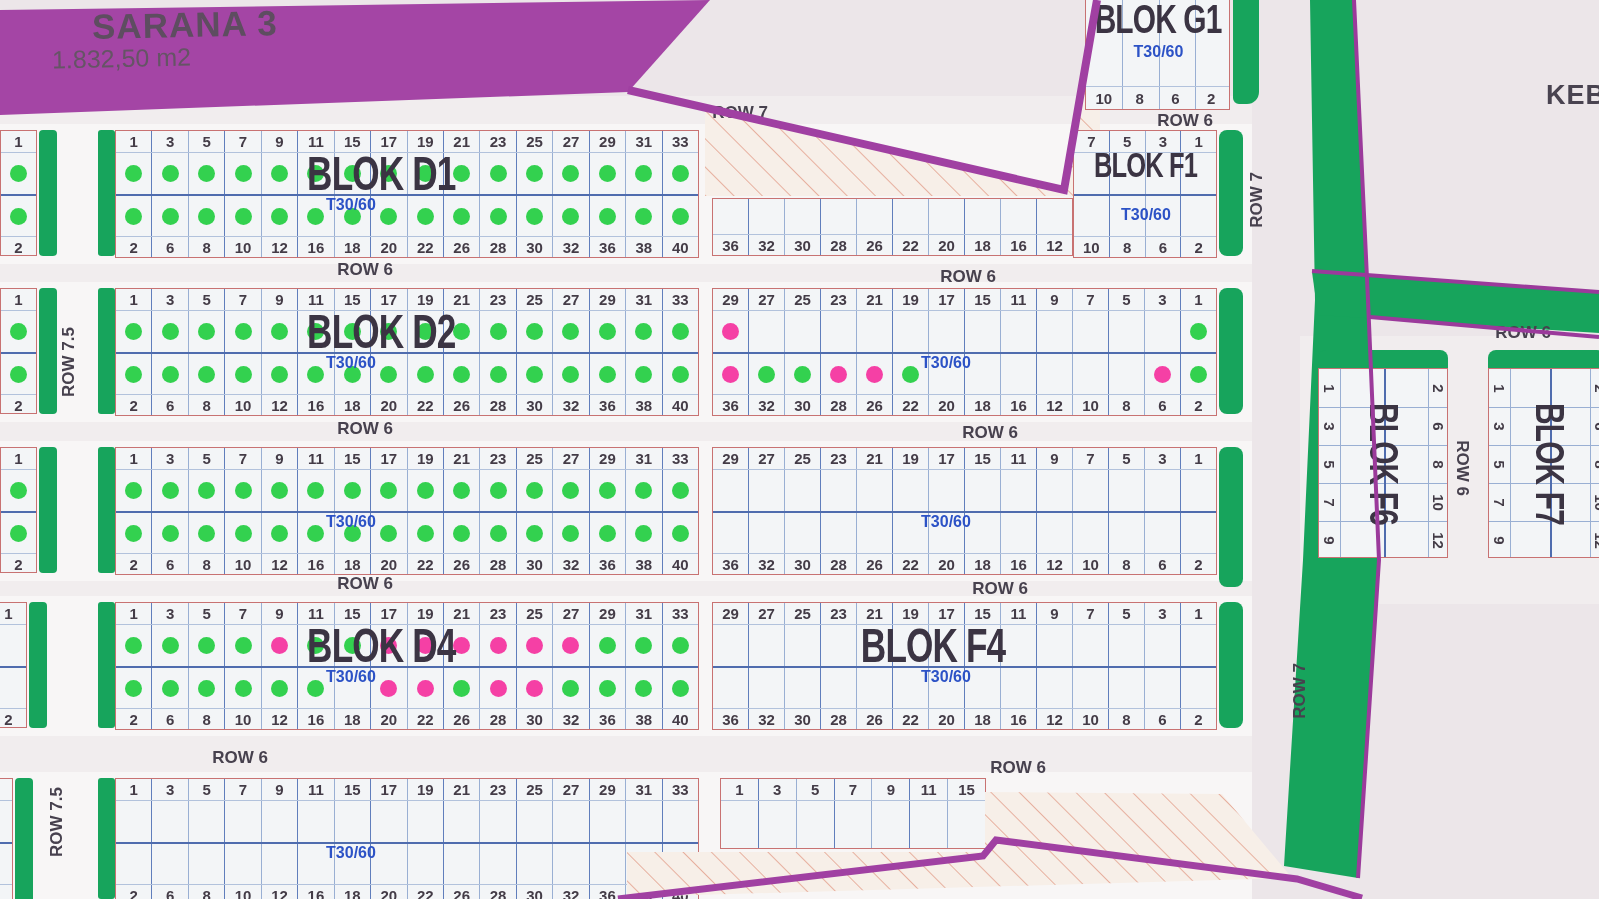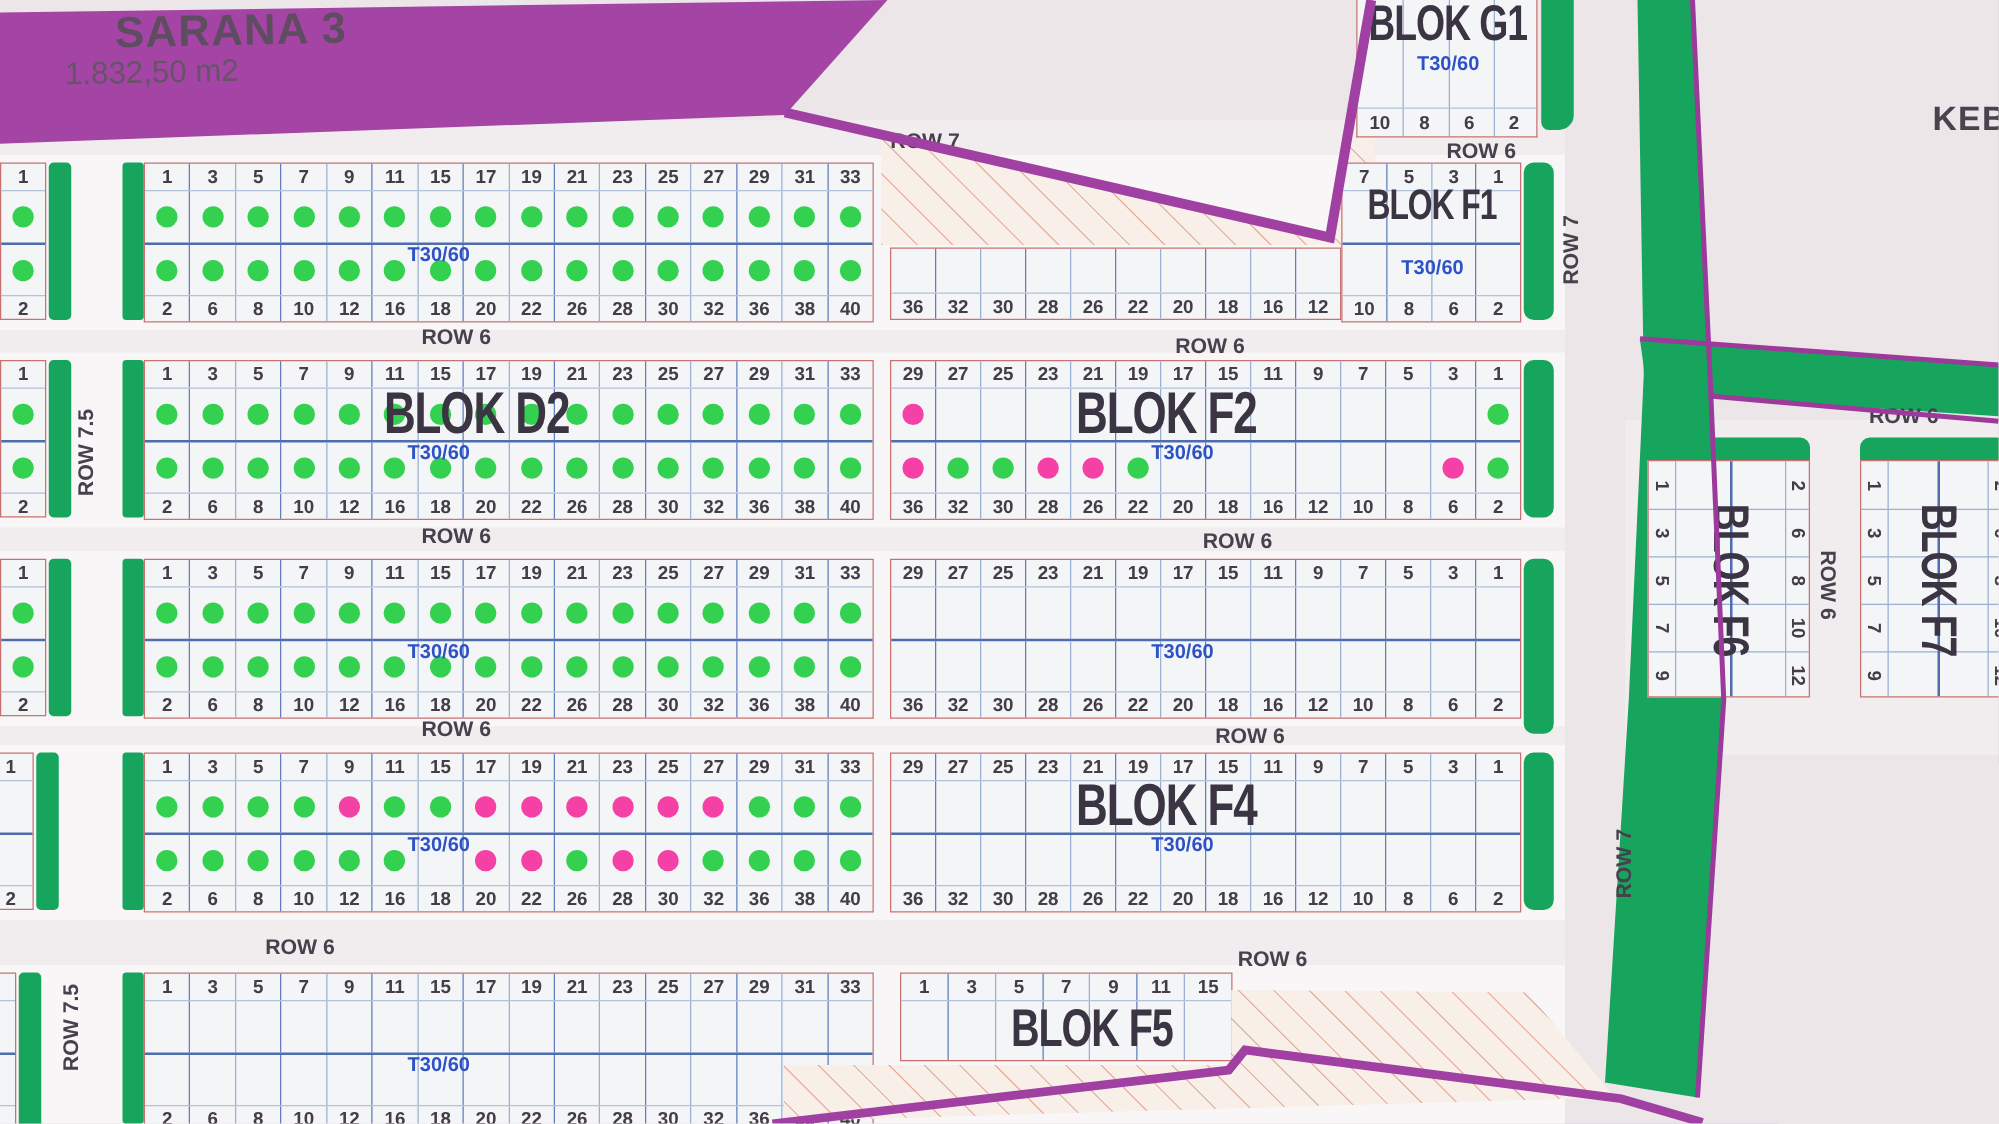--- a/index.html
+++ b/index.html
@@ -275,20 +275,21 @@
         <div class="cell bl2">
           <span class="num">36</span>
         </div>
         <div class="cell bl">
           <span class="num">38</span>
         </div>
         <div class="cell bl2">
           <span class="num">40</span>
         </div>
       </div>
+      <div class="biglab" style="left: 150px; top: 22px; width: 230px; font-size: 40px;"><span>BLOK D1</span></div>
       <div class="typ" style="left: 165px; top: 66px; width: 140px;">T30/60</div>
     </div>
     <div class="block" style="left: 115px; top: 288px; width: 584px;">
       <div class="row" style="height: 21px;">
         <div class="cell">
           <span class="num">1</span>
         </div>
         <div class="cell bl2">
           <span class="num">3</span>
         </div>
@@ -883,20 +884,21 @@
         <div class="cell bl2">
           <span class="num">36</span>
         </div>
         <div class="cell bl">
           <span class="num">38</span>
         </div>
         <div class="cell bl2">
           <span class="num">40</span>
         </div>
       </div>
+      <div class="biglab" style="left: 150px; top: 22px; width: 230px; font-size: 40px;"><span>BLOK D4</span></div>
       <div class="typ" style="left: 165px; top: 66px; width: 140px;">T30/60</div>
     </div>
     <div class="block" style="left: 115px; top: 778px; width: 584px;">
       <div class="row" style="height: 21px;">
         <div class="cell">
           <span class="num">1</span>
         </div>
         <div class="cell bl2">
           <span class="num">3</span>
         </div>
@@ -1165,21 +1167,20 @@
         <div class="cell bl2">
           <span class="num">8</span>
         </div>
         <div class="cell bl">
           <span class="num">6</span>
         </div>
         <div class="cell bl2">
           <span class="num">2</span>
         </div>
       </div>
-      <div class="biglab" style="left: 105px; top: 22px; width: 230px; font-size: 40px;"><span>BLOK F2</span></div>
       <div class="typ" style="left: 163px; top: 66px; width: 140px;">T30/60</div>
     </div>
     <div class="block" style="left: 712px; top: 447px; width: 505px;">
       <div class="row" style="height: 21px;">
         <div class="cell">
           <span class="num">29</span>
         </div>
         <div class="cell bl2">
           <span class="num">27</span>
         </div>
@@ -1538,21 +1539,20 @@
       </div>
       <div class="row rt" style="height: 48px;">
         <div class="cell"></div>
         <div class="cell bl2"></div>
         <div class="cell bl"></div>
         <div class="cell bl2"></div>
         <div class="cell bl"></div>
         <div class="cell bl2"></div>
         <div class="cell bl"></div>
       </div>
-      <div class="biglab" style="left: 40px; top: 26px; width: 226px; font-size: 36px;"><span>BLOK F5</span></div>
     </div>
     <div class="block" style="left: 1085px; top: 0px; width: 145px; height: 110px; border-top: none;">
       <div class="vline" style="left: 36px;"></div>
       <div class="vline" style="left: 73px;"></div>
       <div class="vline" style="left: 109px;"></div>
       <div class="biglab" style="left: 0px; top: 2px; width: 145px; font-size: 34px;"><span>BLOK G1</span></div>
       <div class="typ" style="left: 0px; top: 44px; width: 145px;">T30/60</div>
       <div class="row rt" style="position: absolute; left: 0px; right: 0px; bottom: 0px; height: 23px;">
         <div class="cell">
           <span class="num">10</span>

